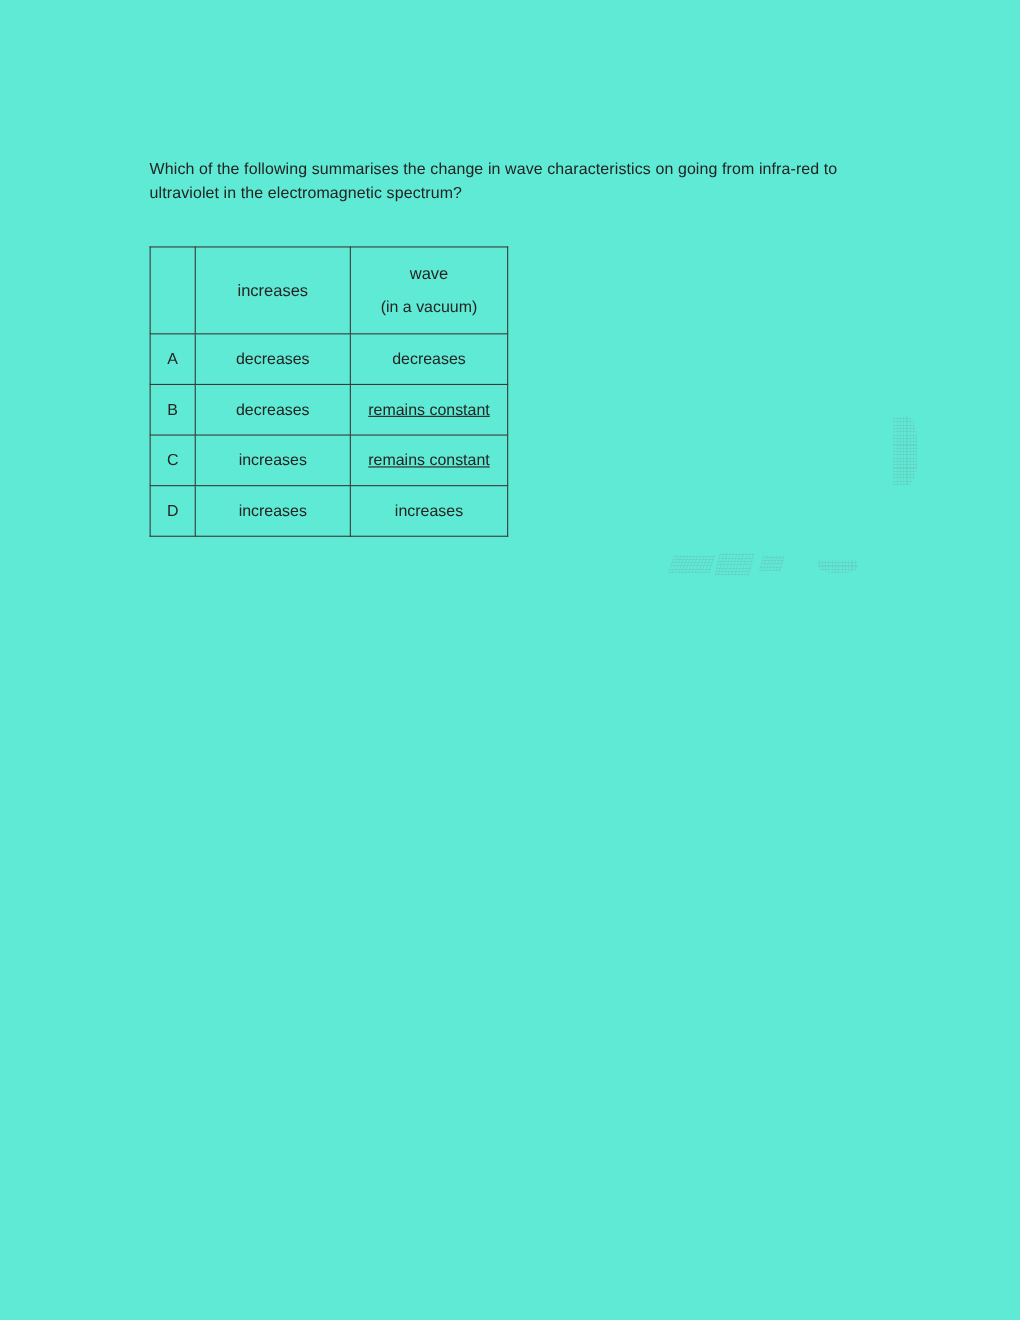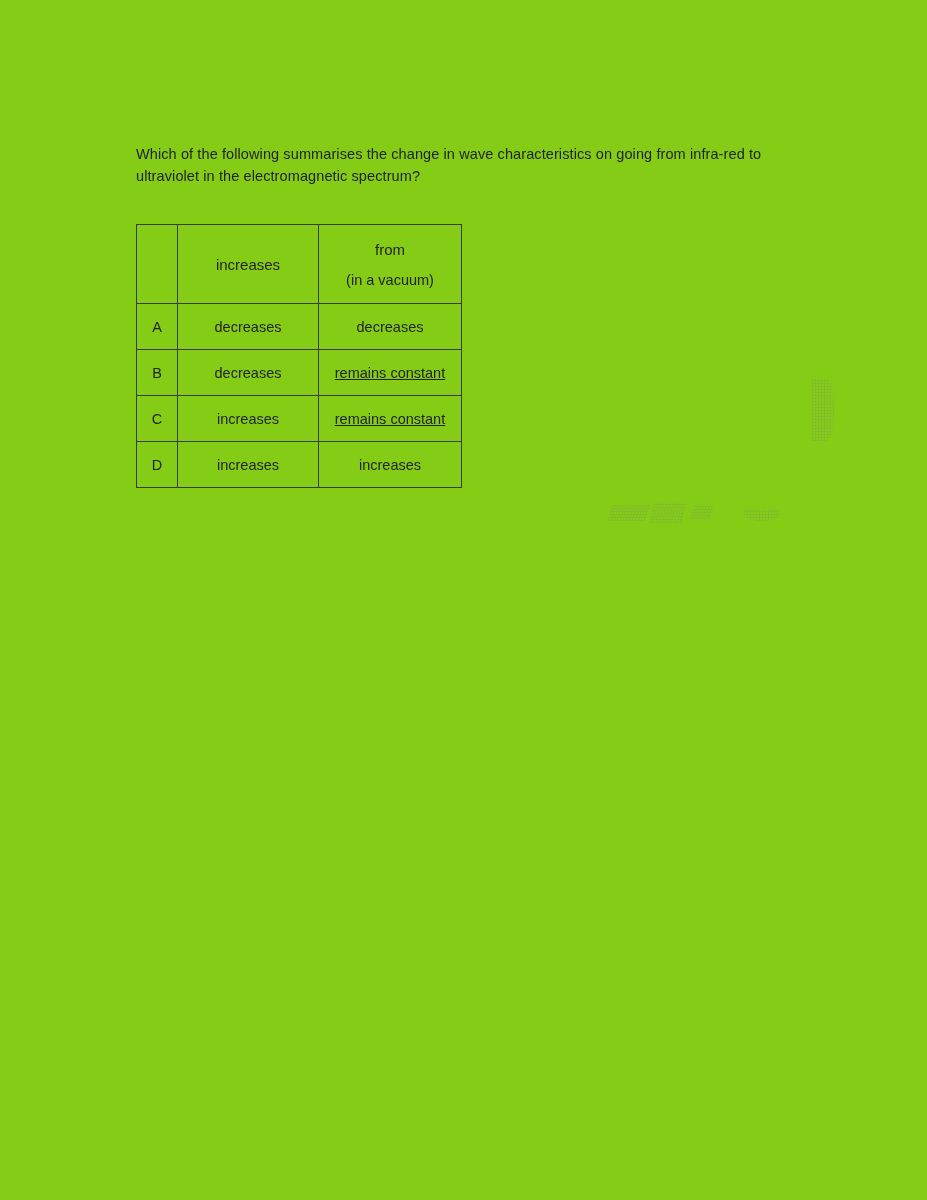--- a/index.html
+++ b/index.html
@@ -15,21 +15,21 @@
     color: #1a1a1a;
     overflow: hidden;
   }
 
   .page {
     position: absolute;
     top: 0;
     left: 0;
     width: 927px;
     height: 1200px;
-    background: #84cc16;
+    background: #5eead4;
   }
 
   .question-text {
     position: absolute;
     left: 136px;
     top: 128px;
     width: 690px;
     font-size: 14.5px;
     line-height: 1.55;
     color: #232323;
@@ -113,21 +113,21 @@
 <div class="page">
 
   <p class="question-text">Which of the following summarises the change in wave characteristics on going from infra-red to ultraviolet in the electromagnetic spectrum?</p>
 
   <table class="options-table">
     <tbody>
       <tr class="head-row">
         <td class="col-letter"></td>
         <td class="col-freq">increases</td>
         <td class="col-speed">
-          <span>from</span>
+          <span>wave</span>
           <span class="head-sub">(in a vacuum)</span>
         </td>
       </tr>
 
       <tr class="body-row">
         <td class="letter-cell">A</td>
         <td>decreases</td>
         <td>decreases</td>
       </tr>
 

